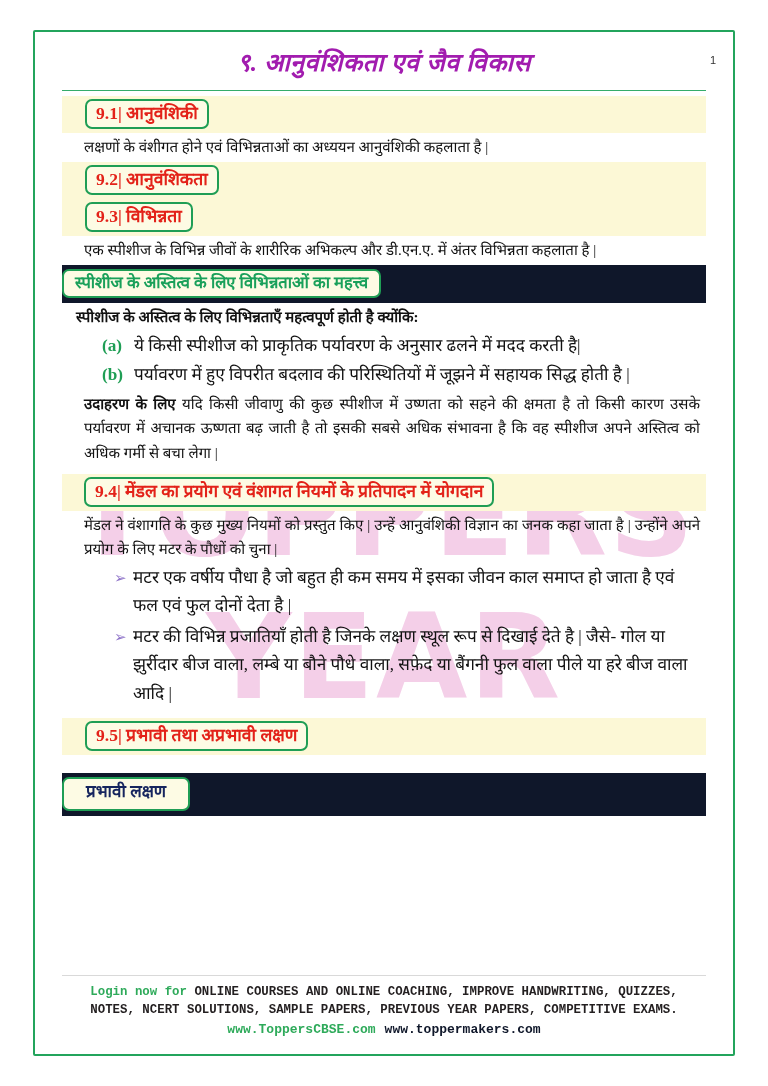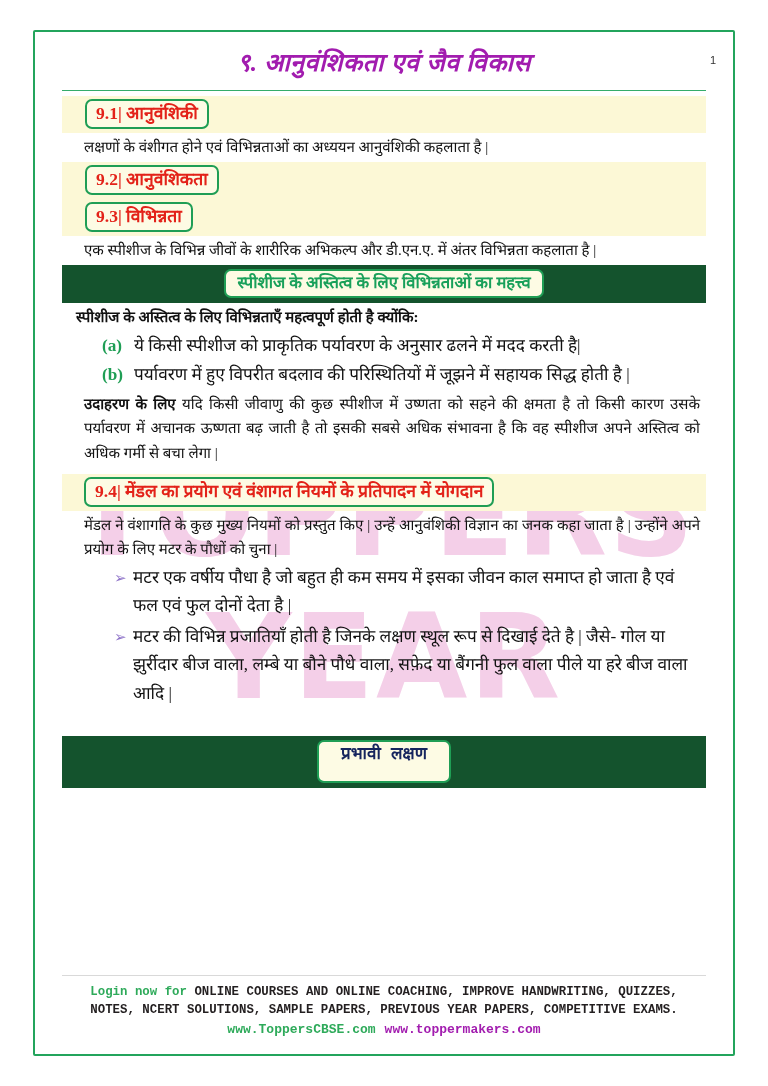--- a/index.html
+++ b/index.html
@@ -130,42 +130,41 @@
     font-weight: bold;
     font-size: 17.5px;
     line-height: 1.28;
     margin-left: 23px;
     white-space: nowrap;
   }
   .sec-chip.wide { margin-left: 22px; }
 
   
   .center-chip-row {
-    background: #14532d;
+    background: #0f172a;
     padding: 4px 0 5px 0;
-    text-align: center;
+    text-align: left;
   }
   .center-chip {
     display: inline-block;
     border: 2px solid #1f9e55;
     border-radius: 7px;
     background: #fdfbe4;
     padding: 1px 11px 3px 11px;
     color: #19a05a;
     font-family: "Liberation Serif", "DejaVu Serif", serif;
     font-weight: bold;
     font-size: 16.5px;
     line-height: 1.3;
     white-space: nowrap;
   }
   .center-chip.dark {
     color: #16255e;
-    padding: 2px 22px 15px 22px;
+    padding: 2px 22px 6px 22px;
     font-size: 17px;
-    font-family: Liberation Mono, monospace;
   }
 
   
   .para {
     font-family: "Liberation Serif", "DejaVu Serif", serif;
     font-size: 15px;
     line-height: 1.62;
     color: #111;
     padding: 2px 2px 2px 22px;
   }
@@ -248,21 +247,21 @@
     font-size: 12.4px;
     line-height: 1.42;
     color: #231f20;
   }
   #footer .green { color: #2eaa5a; }
   .footer-links {
     margin-top: 2px;
     font-size: 13px;
   }
   .footer-links .site-green { color: #2eaa5a; }
-  .footer-links .site-red { color: #a21caf; }
+  .footer-links .site-red { color: #0f172a; }
   .footer-links .gap { display: inline-block; width: 9px; }
 </style>
 </head>
 <body>
 
 <div id="page">
 
   <div id="page-border"></div>
 
   <div id="watermark">
@@ -326,20 +325,23 @@
           <span class="txt">मटर एक वर्षीय पौधा है जो बहुत ही कम समय में इसका जीवन काल समाप्त हो जाता है एवं फल एवं फुल दोनों देता है |</span>
         </div>
         <div class="li">
           <span class="marker">➢</span>
           <span class="txt">मटर की विभिन्न प्रजातियाँ होती है जिनके लक्षण स्थूल रूप से दिखाई देते है | जैसे- गोल या झुर्रीदार बीज वाला, लम्बे या बौने पौधे वाला, सफ़ेद या बैंगनी फुल वाला पीले या हरे बीज वाला आदि |</span>
         </div>
       </div>
 
       <div class="spacer-sm"></div>
 
+      <div class="sec-chip-row">
+        <span class="sec-chip">9.5| प्रभावी तथा अप्रभावी लक्षण</span>
+      </div>
 
       <div class="spacer-white"></div>
 
       <div class="center-chip-row">
         <span class="center-chip dark">प्रभावी लक्षण</span>
       </div>
 
     </div>
 
     <div id="footer-rule"></div>

